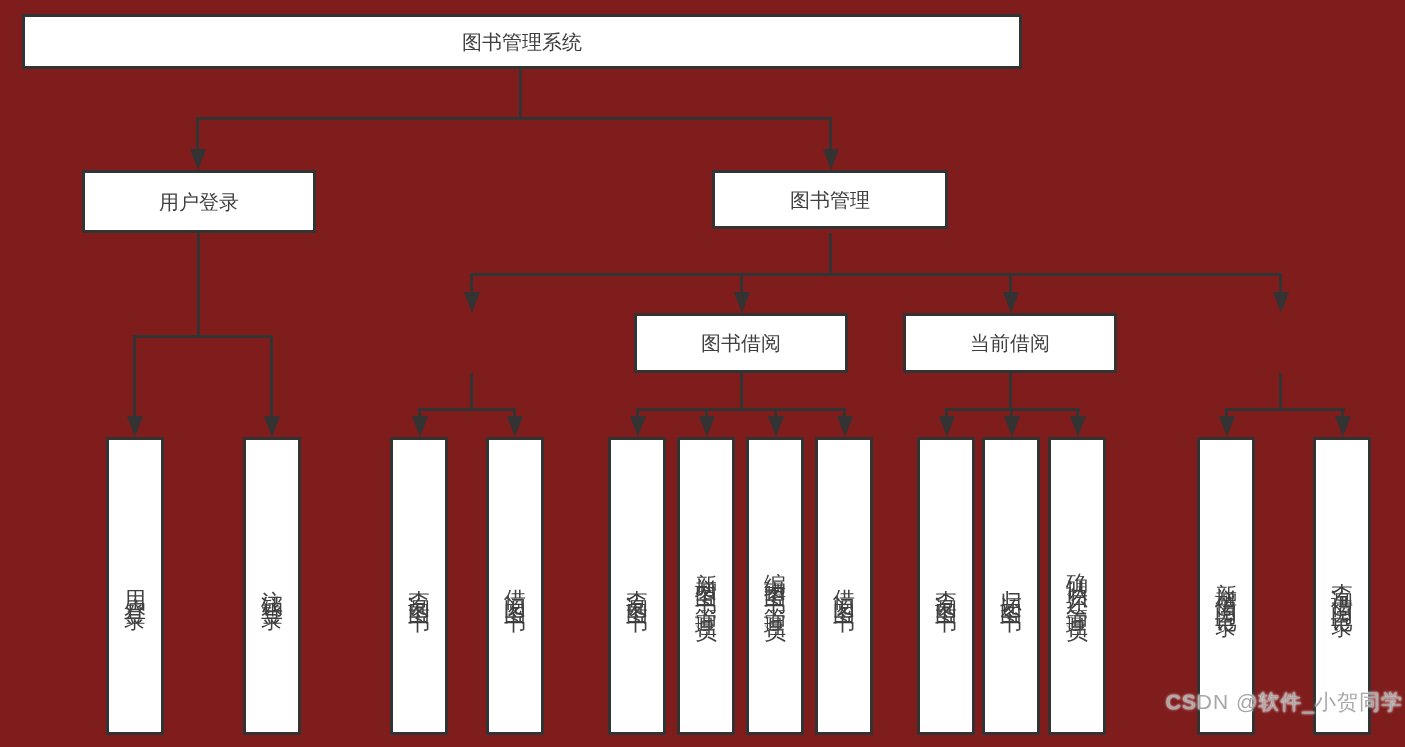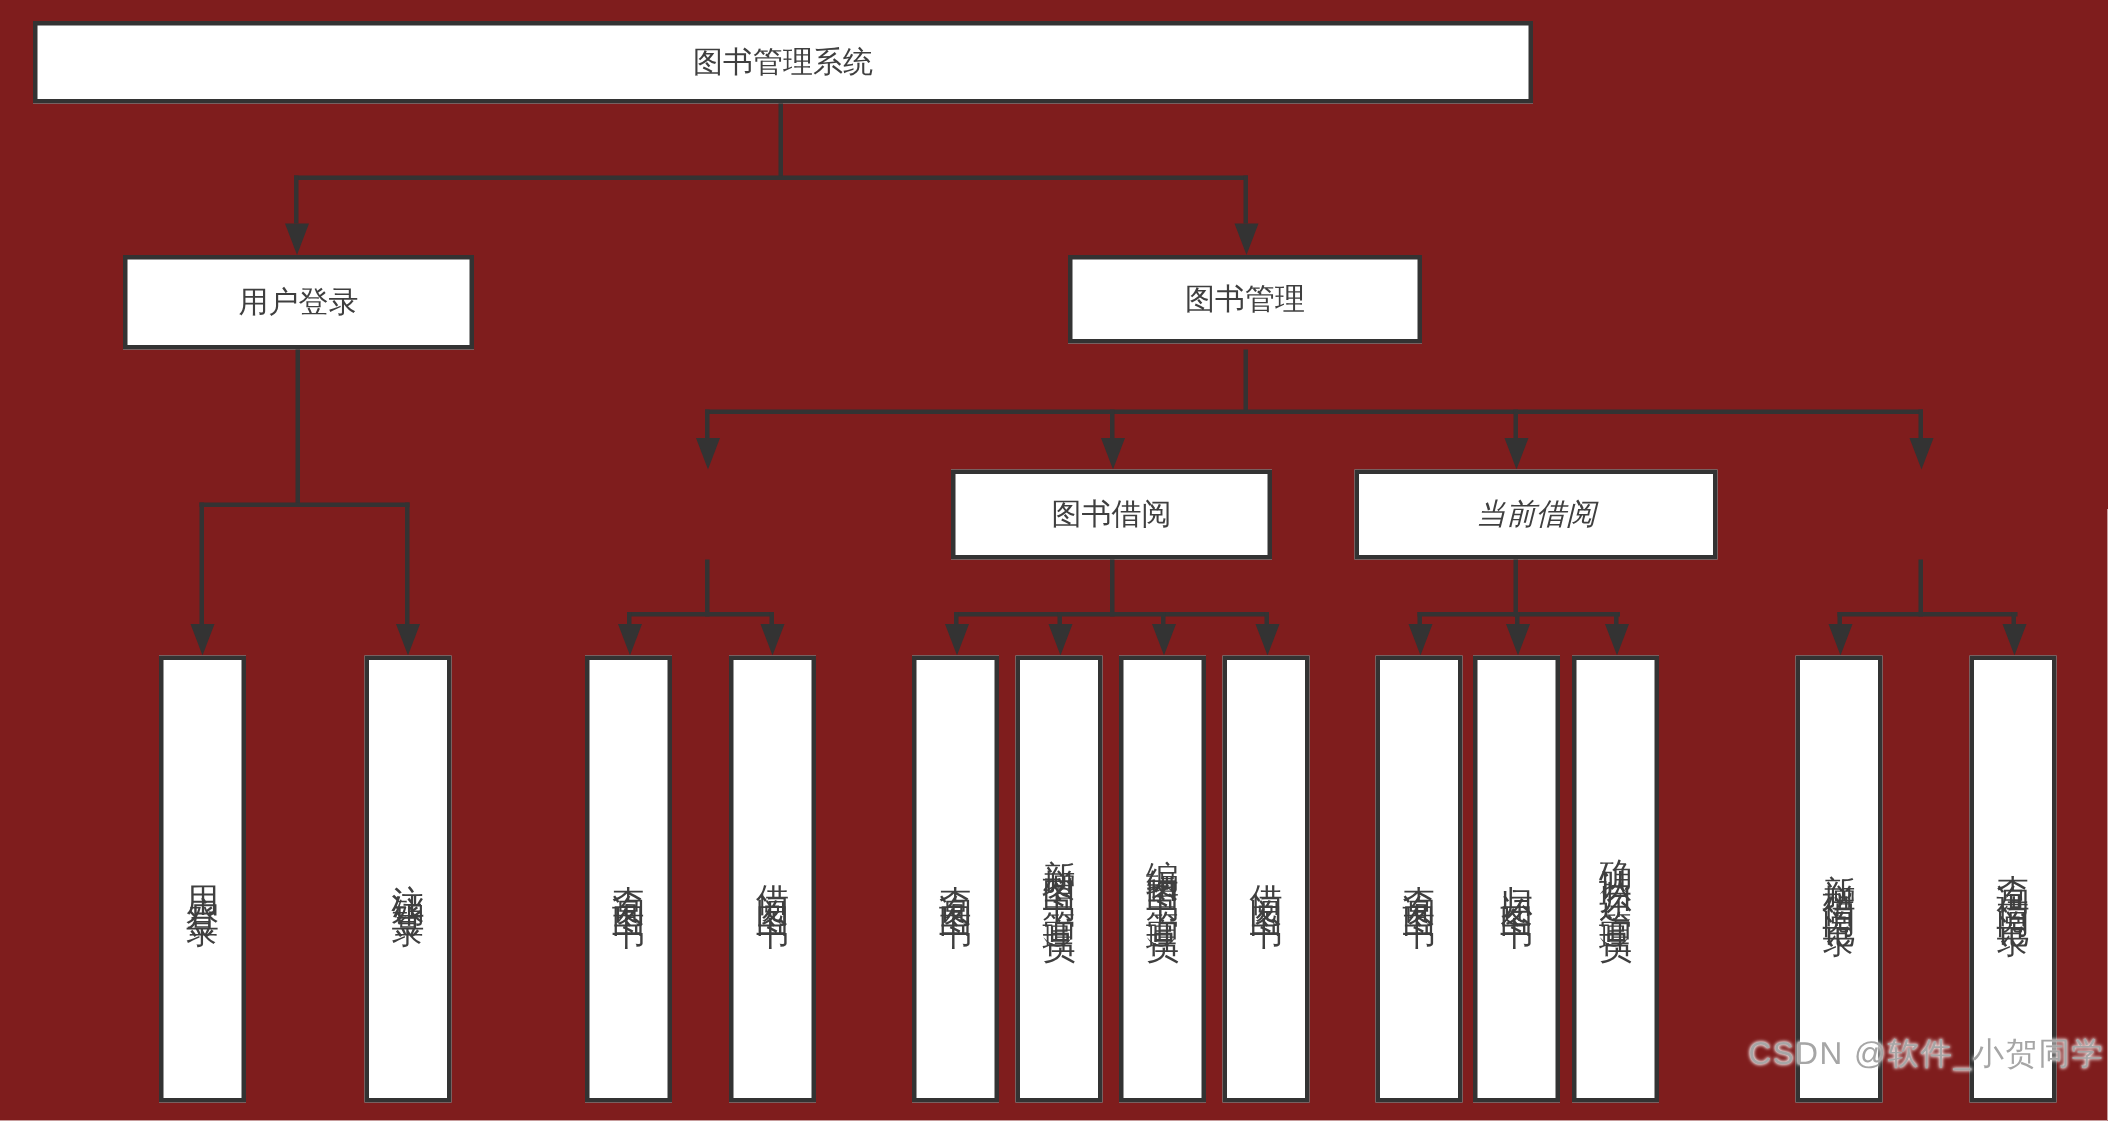--- a/index.html
+++ b/index.html
@@ -105,21 +105,21 @@
   <div class="vline" style="left:829px; top:233px; height:43px;"></div>
   <div class="hline" style="left:470px; top:273px; width:812px;"></div>
   <div class="varrow" style="left:470px; top:273px; height:19px;"></div>
   <div class="varrow" style="left:740px; top:273px; height:19px;"></div>
   <div class="varrow" style="left:1009px; top:273px; height:19px;"></div>
   <div class="varrow" style="left:1279px; top:273px; height:19px;"></div>
 
   <div class="node" style="left:634px; top:313px; width:214px; height:60px;">
     <span>图书借阅</span>
   </div>
-  <div class="node" style="left:903px; top:313px; width:242px; height:60px;font-style:italic;">
+  <div class="node" style="left:903px; top:313px; width:214px; height:60px;">
     <span>当前借阅</span>
   </div>
 
   <div class="vline" style="left:470px; top:373px; height:38px;"></div>
   <div class="hline" style="left:418px; top:408px; width:98px;"></div>
   <div class="varrow" style="left:418px; top:408px; height:8px;"></div>
   <div class="varrow" style="left:513px; top:408px; height:8px;"></div>
 
   <div class="vline" style="left:740px; top:373px; height:38px;"></div>
   <div class="hline" style="left:636px; top:408px; width:209px;"></div>

